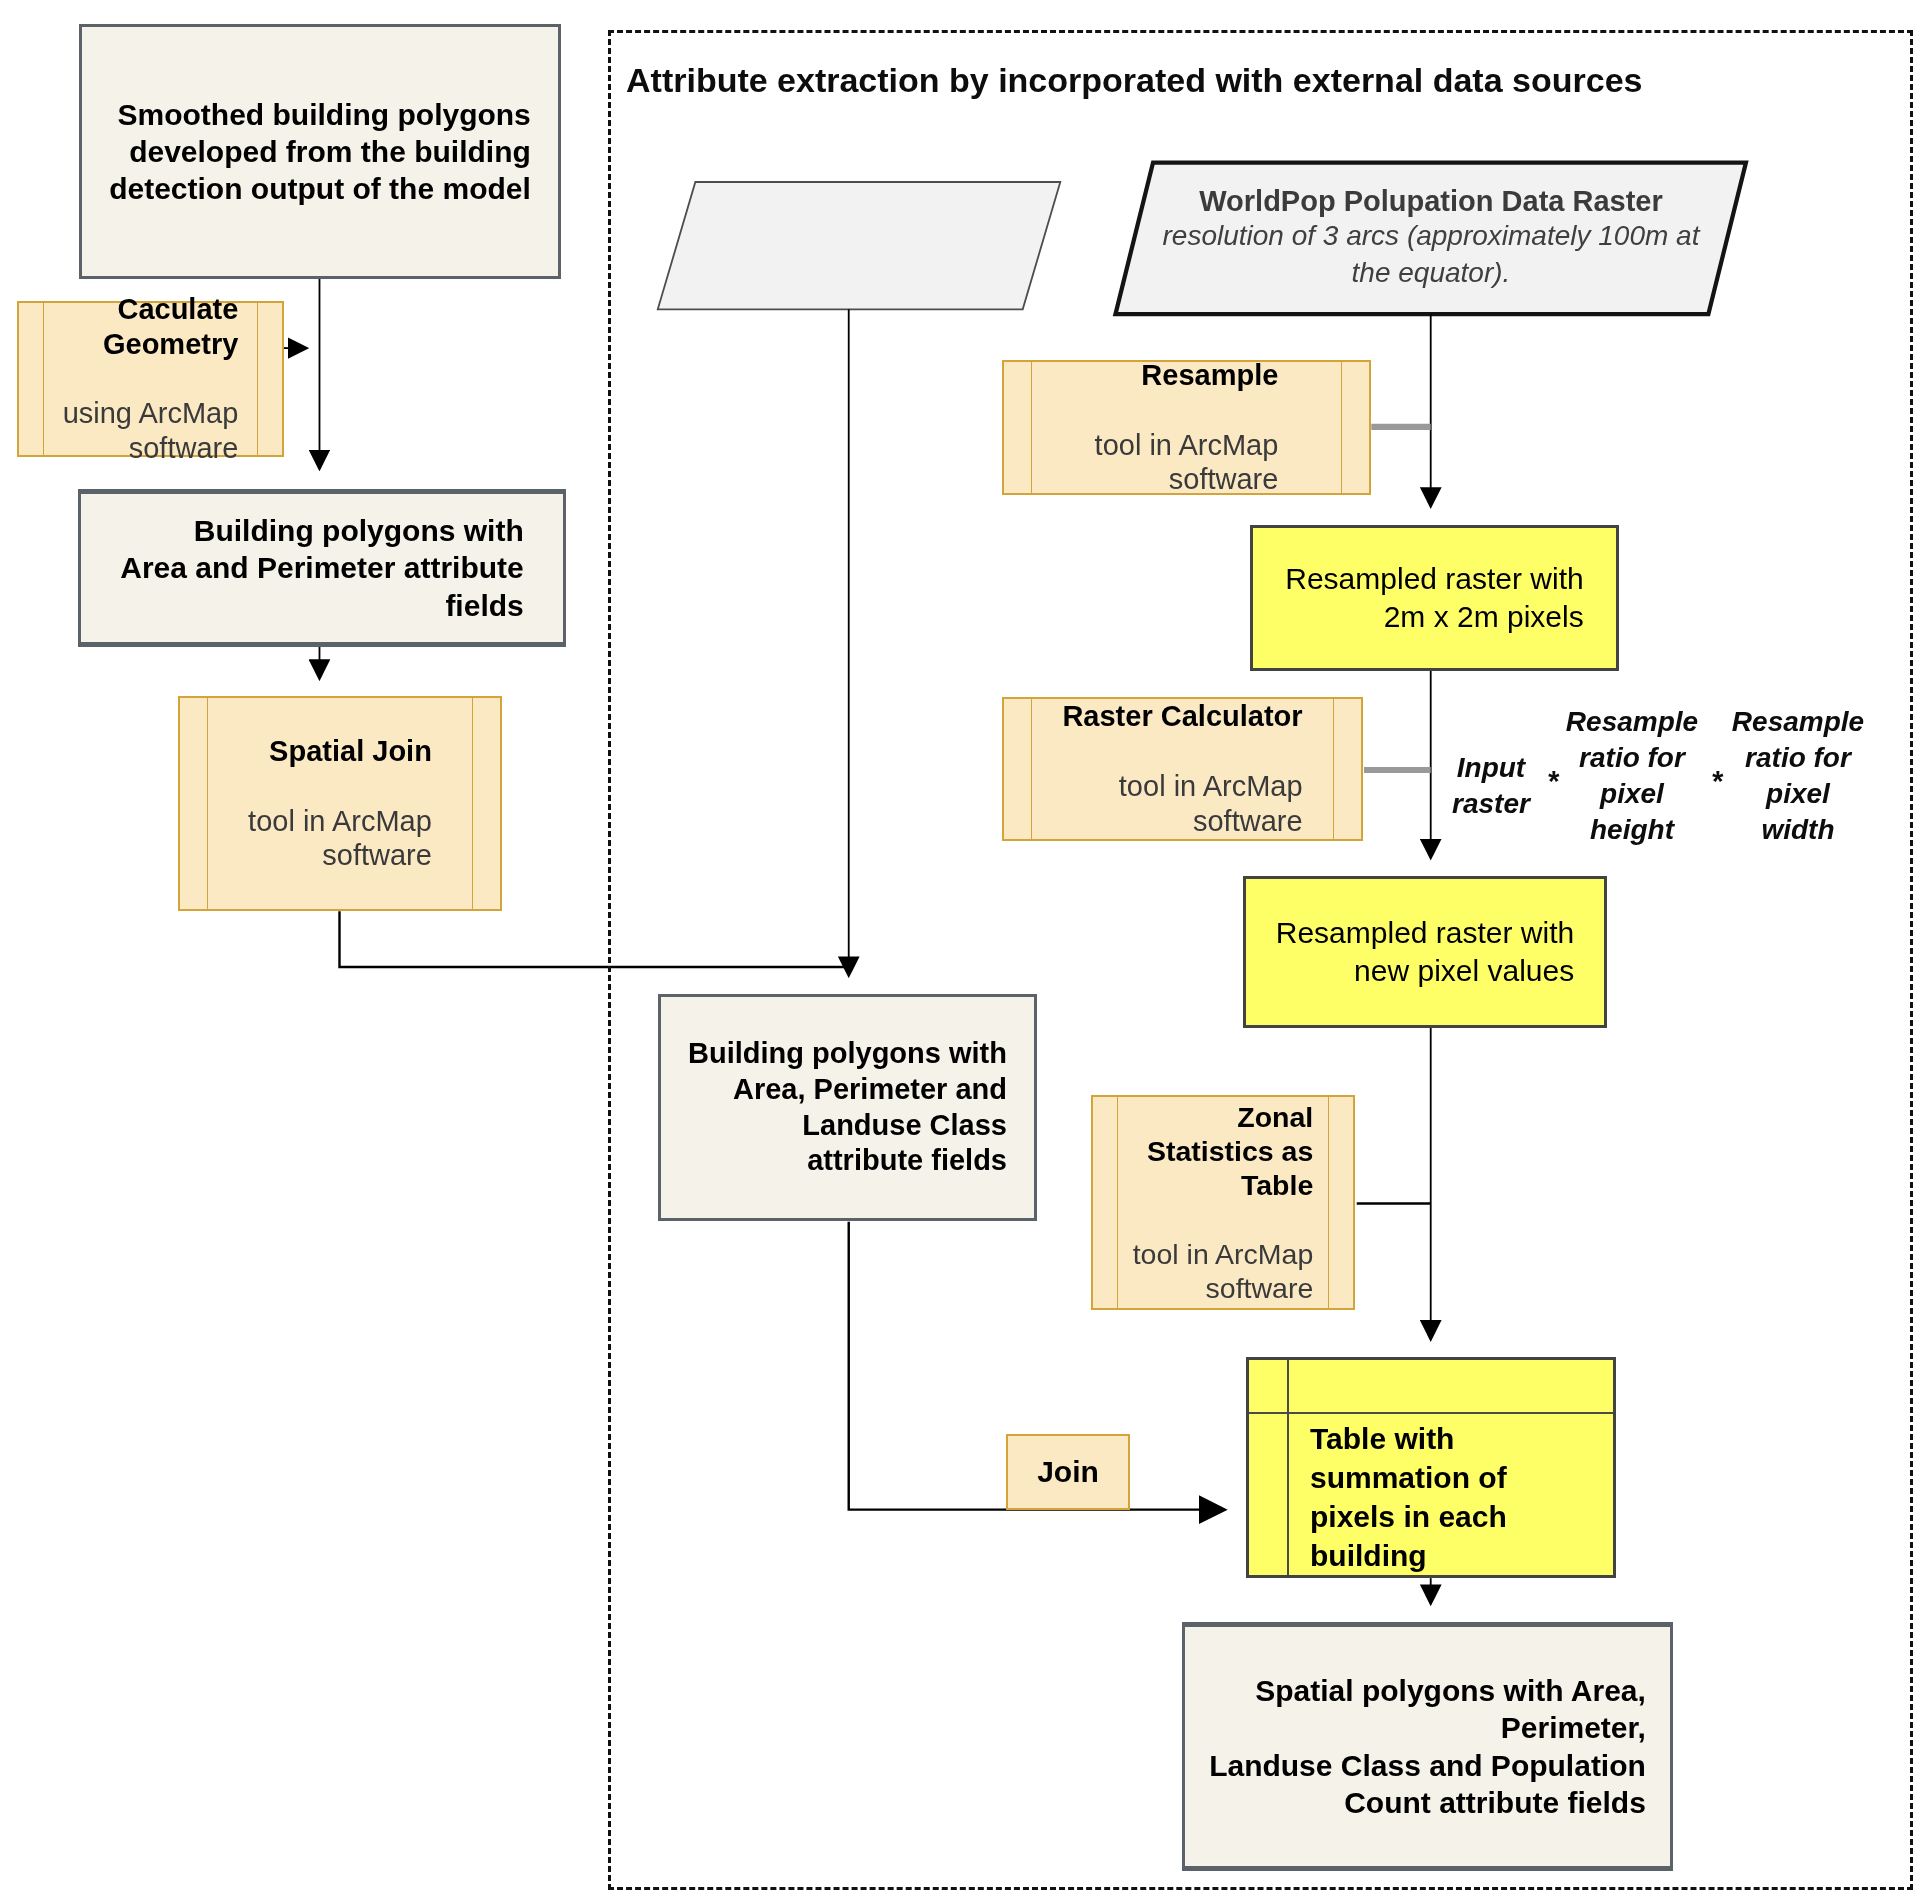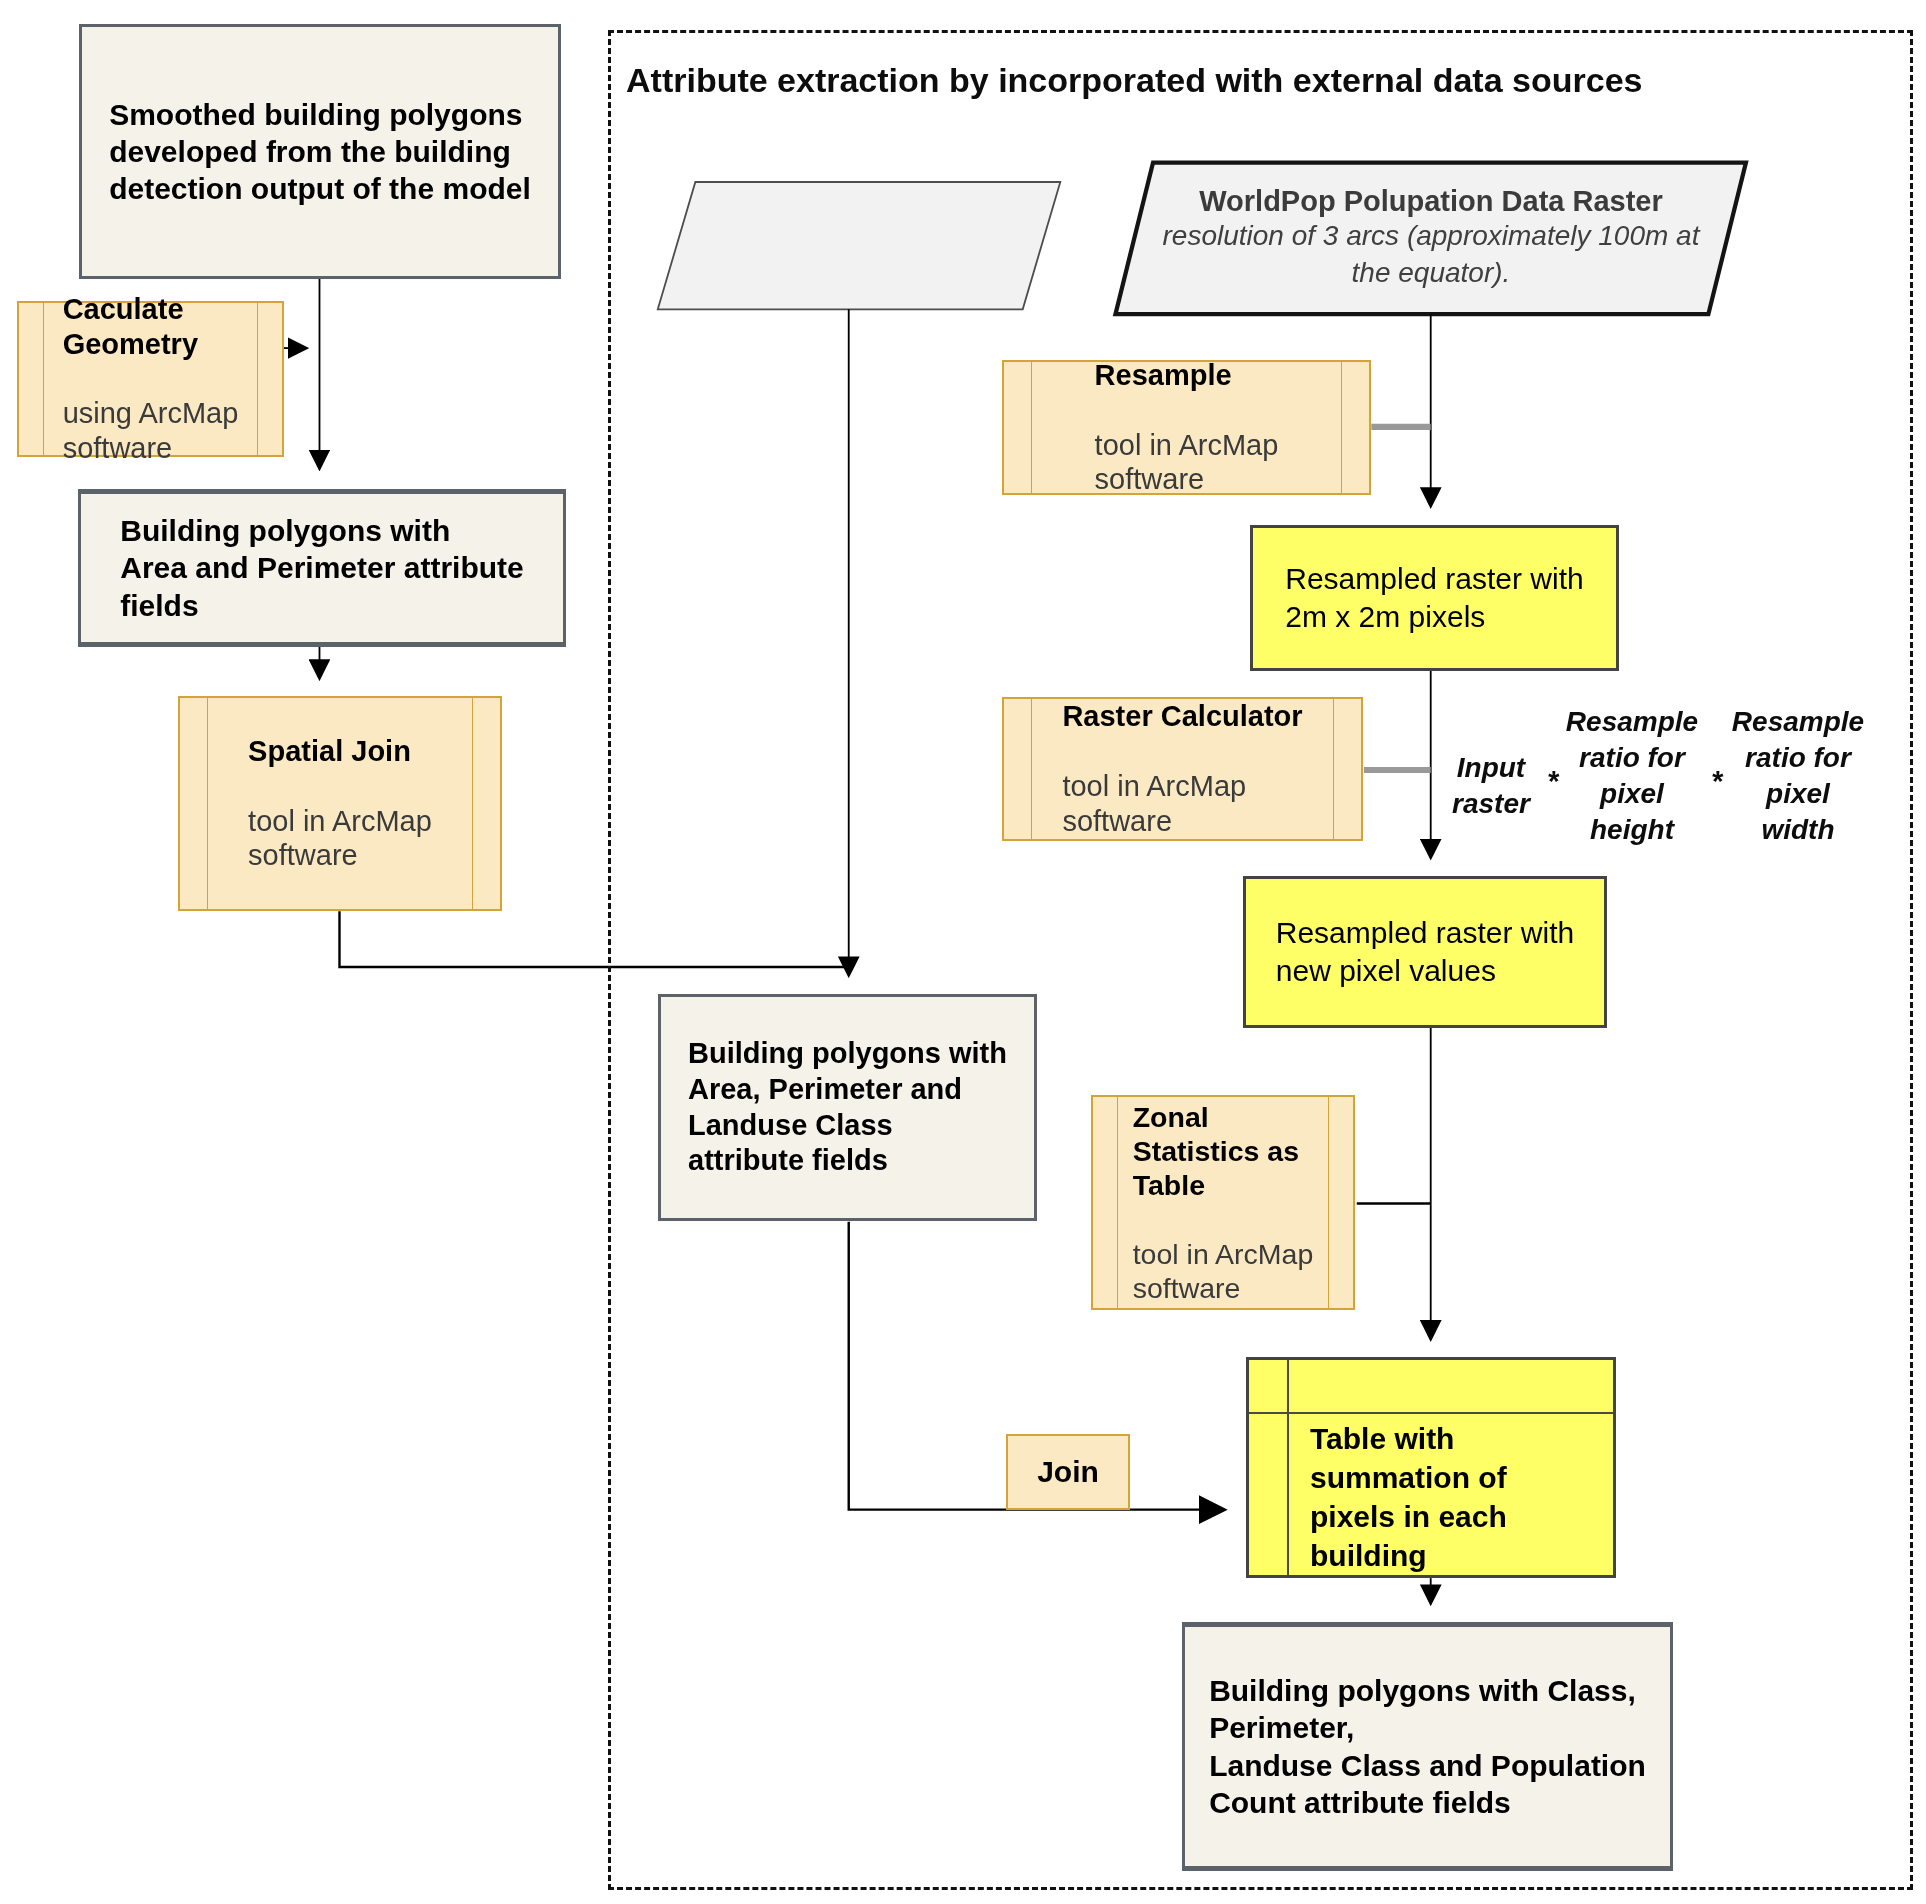--- a/index.html
+++ b/index.html
@@ -7,21 +7,21 @@
     position:relative;
     width:1550px;height:1905px;
     background:#ffffff;
     font-family:"Liberation Sans", sans-serif;
     color:#000;
   }
   #wires{position:absolute;left:0;top:0;width:1926px;height:1905px;pointer-events:none;}
   .box{
     position:absolute;box-sizing:border-box;
     display:flex;align-items:center;justify-content:center;
-    text-align:left;white-space:pre-line;
+    text-align:right;white-space:pre-line;
   }
   .beige{
     background:#f5f2e9;border:3px solid #5c6269;
     font-weight:bold;font-size:30px;line-height:1.24;
   }
   .beige.thick{border-top-width:5.5px;border-bottom-width:5.5px;}
   .process{
     background:#fbe9c4;border:2.4px solid #d3a43a;
     font-size:29px;line-height:1.2;
   }
@@ -209,19 +209,19 @@
 
   <div class="tablebox" style="left:1246px;top:1357px;width:370px;height:221px;">
     <div class="tb-header"></div>
     <div class="tb-leftcol"></div>
     <div class="tb-text">Table with
 summation of
 pixels in each
 building</div>
   </div>
 
-  <div class="box beige thick" style="left:1182px;top:1622px;width:491px;height:249px;">Building polygons with Class,
+  <div class="box beige thick" style="left:1182px;top:1622px;width:491px;height:249px;">Spatial polygons with Area,
 Perimeter,
 Landuse Class and Population
 Count attribute fields</div>
 
 </div>
 
 
 </body></html>

